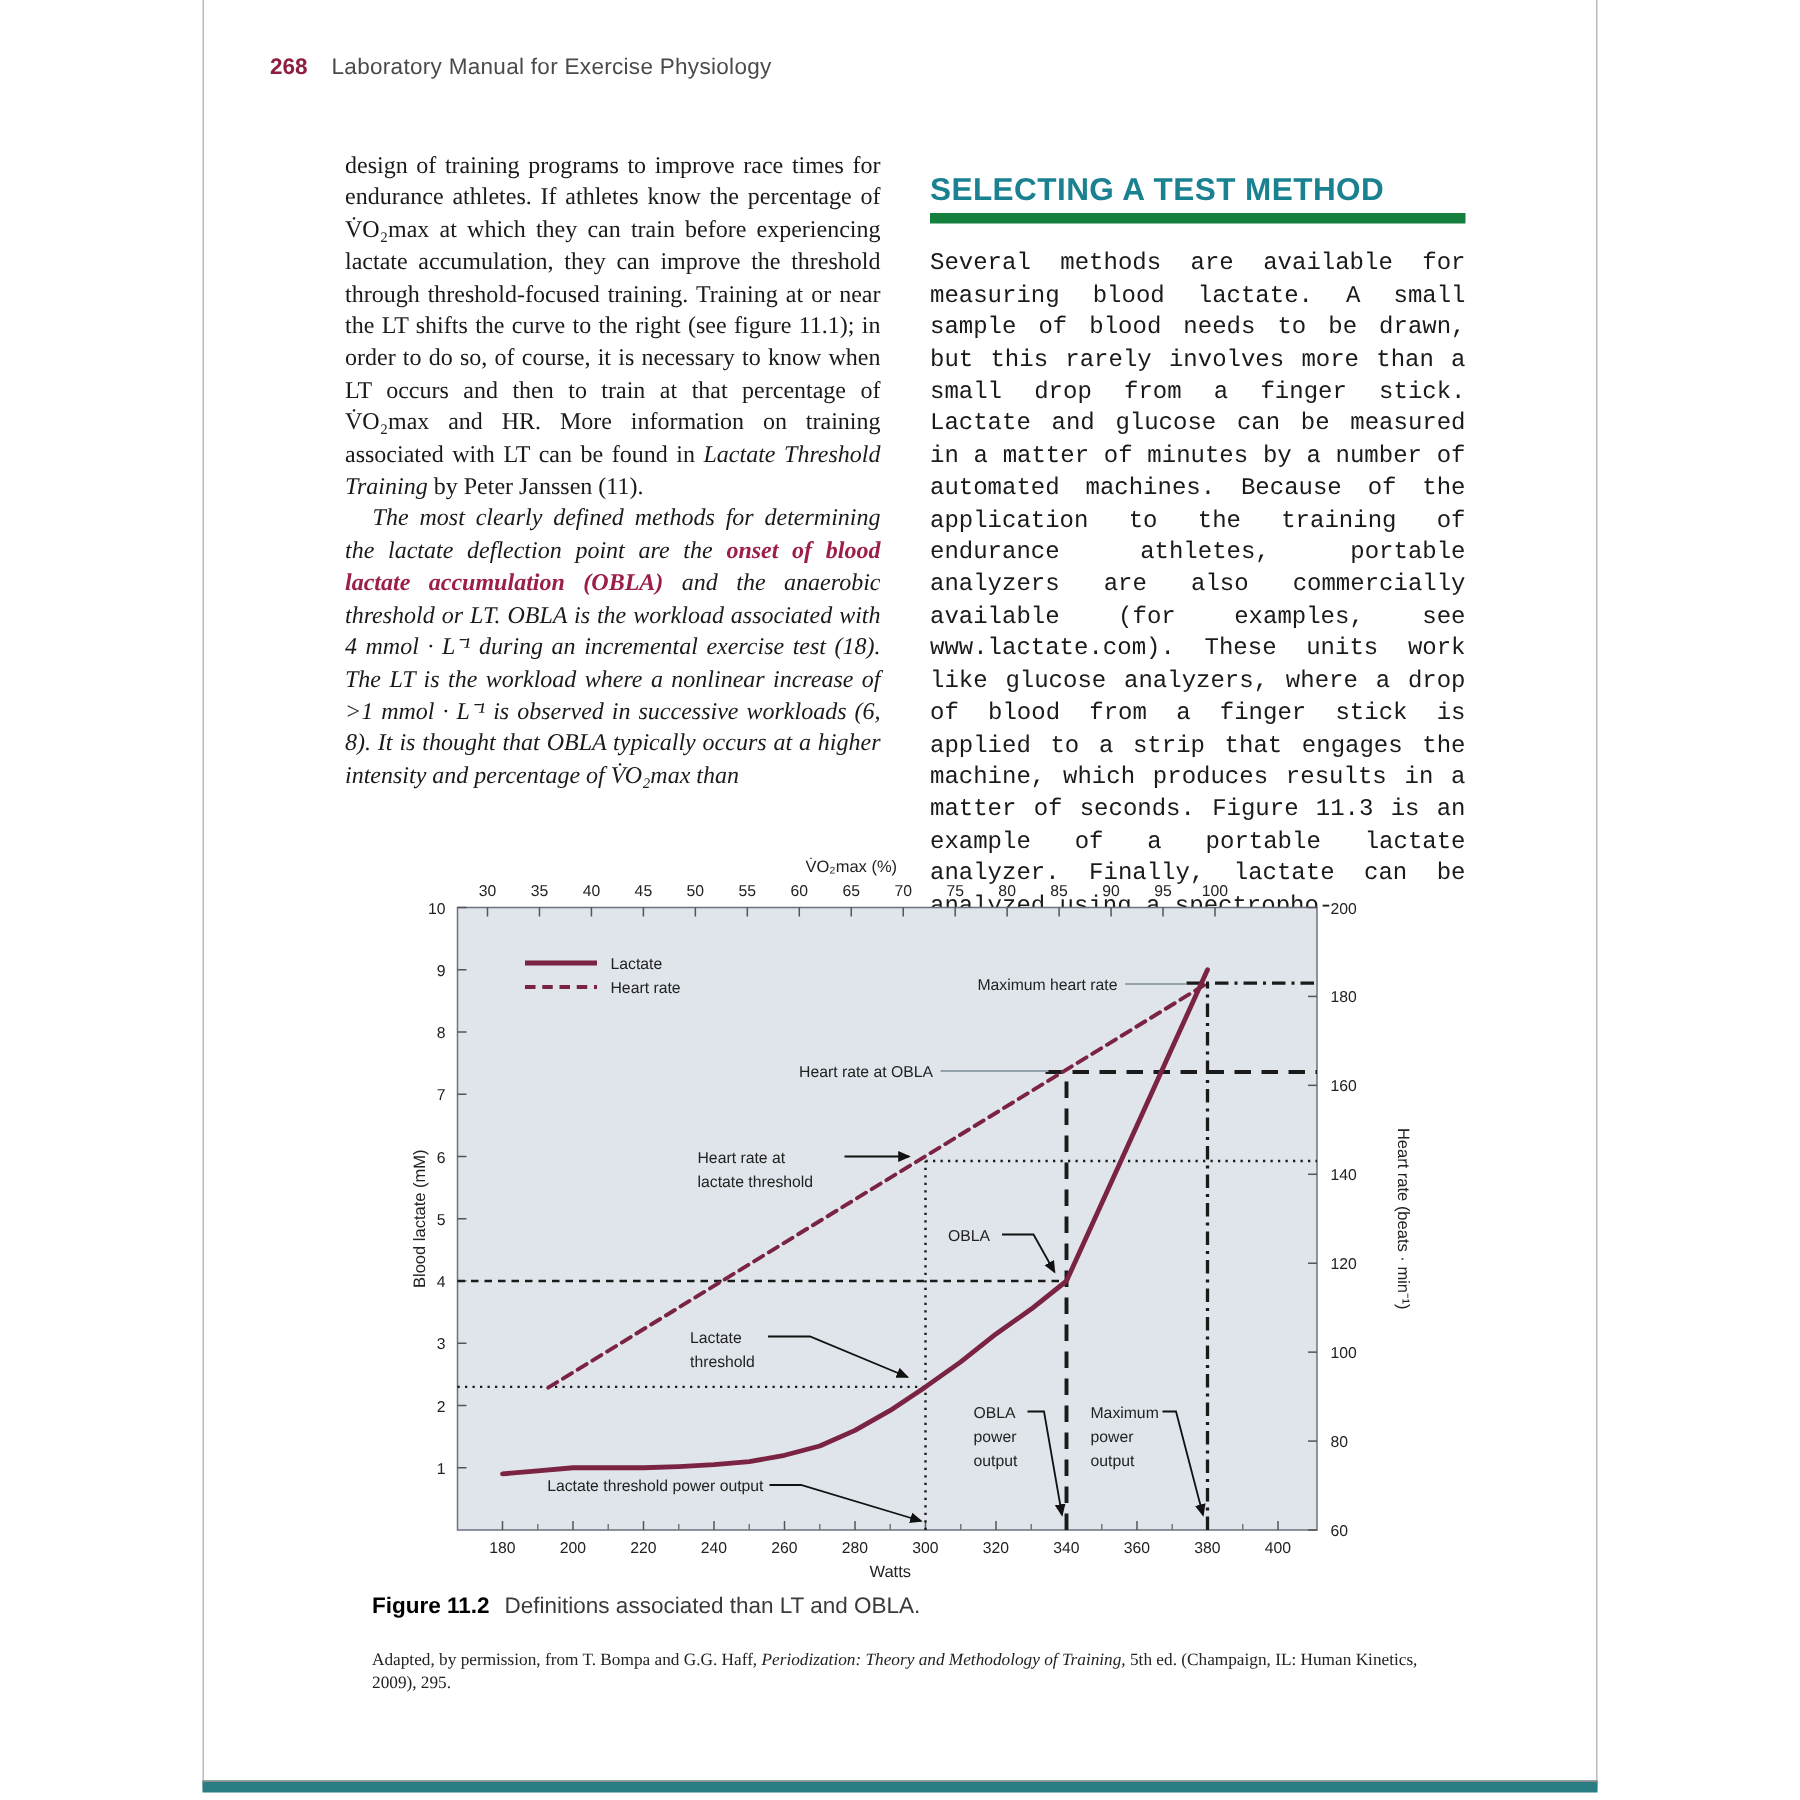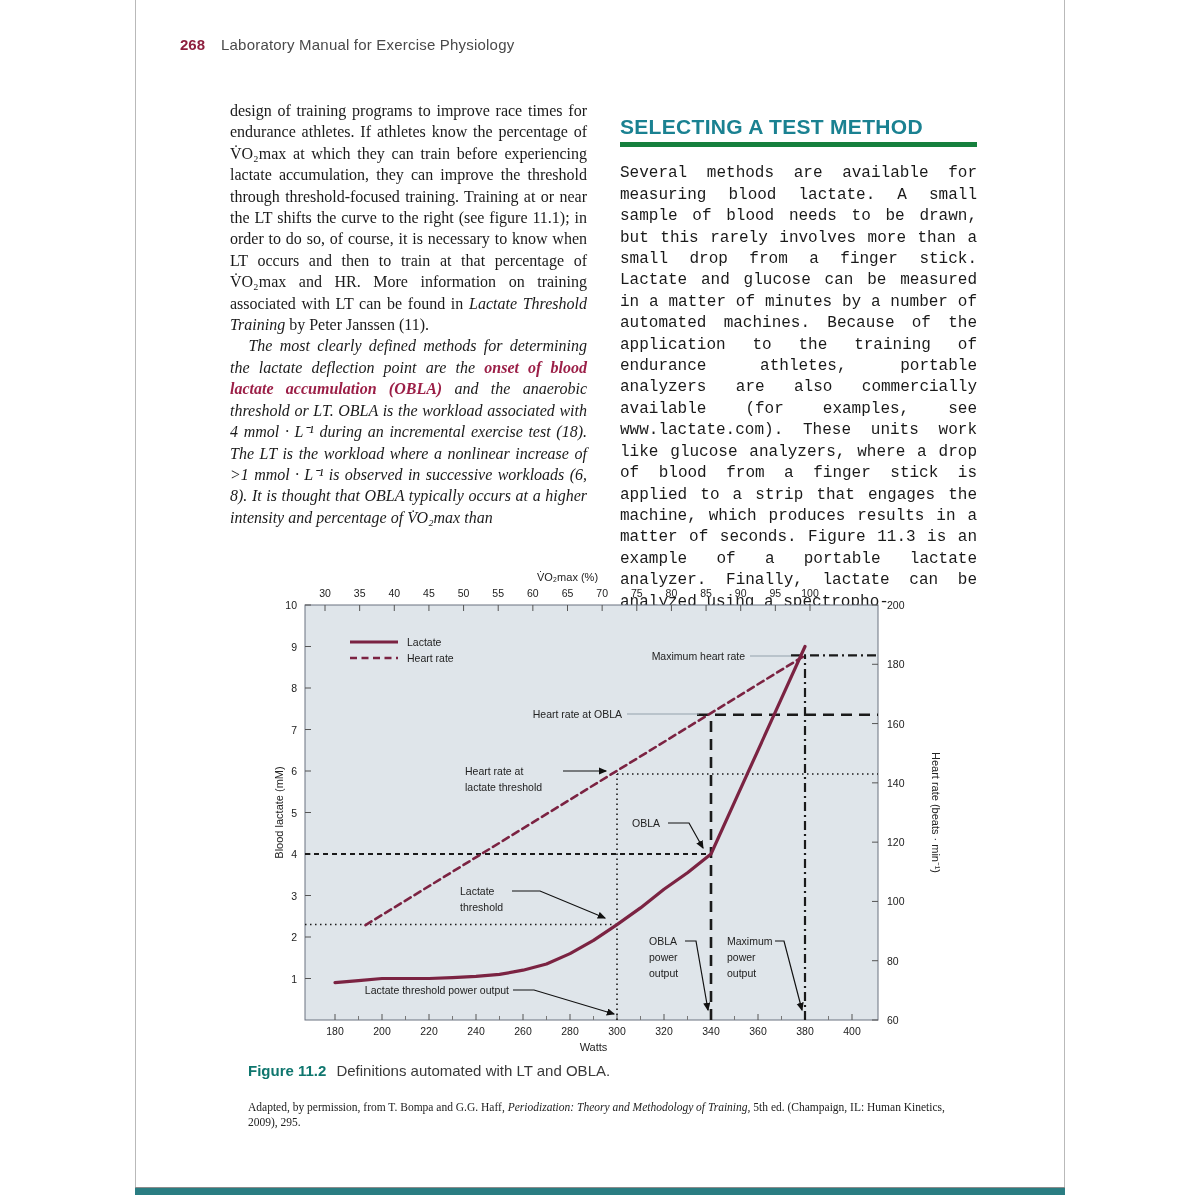--- a/index.html
+++ b/index.html
@@ -13,26 +13,26 @@
   #page-number{color:#8e1f3e;font-weight:bold;margin-right:16px;}
   #running-title{color:#4a4a4a;letter-spacing:.2px;}
   .col{position:absolute;top:100px;width:357px;font-size:16px;line-height:21.4px;text-align:justify;}
   #col-left{left:230px;}
   #col-right{left:620px;}
   .para{margin:0;}
   .para.indent{text-indent:1.15em;font-style:italic;}
   .bold-term{color:#9b1f47;font-weight:bold;}
   .ital{font-style:italic;}
   #section-heading{font-family:"Liberation Sans",sans-serif;font-weight:bold;font-size:21px;
-    color:#1a8191;letter-spacing:.3px;margin:16px 0 0 0;padding-bottom:5px;border-bottom:5px solid #15803d;}
+    color:#1a8191;letter-spacing:.3px;margin:16px 0 0 0;padding-bottom:5px;border-bottom:7px solid #15803d;}
   #col-right .after-heading{margin-top:16px;font-family:Liberation Mono, monospace;}
   #chart-wrap{position:absolute;left:272px;top:570px;width:690px;height:492px;}
   #figure-caption{position:absolute;left:248px;top:1062px;width:740px;
     font-family:"Liberation Sans",sans-serif;font-size:15px;color:#3a3a3a;}
-  #figure-caption .figlabel{font-weight:bold;color:#0f766e;margin-right:10px;margin-top:44px;}
+  #figure-caption .figlabel{font-weight:bold;color:#000000;margin-right:10px;margin-top:44px;}
   #figure-credit{position:absolute;left:248px;top:1090px;width:725px;font-size:11.5px;line-height:15px;color:#222;margin-top:10px;}
   svg text{font-family:"Liberation Sans",sans-serif;}
 </style>
 </head>
 <body>
 
 <div id="canvas">
   <div id="border-left" class="pageborder"></div>
   <div id="border-right" class="pageborder"></div>
   <div id="bottom-bar"></div>
@@ -209,19 +209,19 @@
           <text x="455" y="375" font-size="10.5" fill="#222" text-anchor="start">Maximum</text>
           <text x="455" y="391" font-size="10.5" fill="#222" text-anchor="start">power</text>
           <text x="455" y="407" font-size="10.5" fill="#222" text-anchor="start">output</text>
           <polyline points="503,371 512,371 530,440" fill="none" stroke="#111" stroke-width="1.2" marker-end="url(#arw)"></polyline>
           <text x="237" y="424" font-size="10.5" fill="#222" text-anchor="end">Lactate threshold power output</text>
           <polyline points="241,420 262,420 342,444" fill="none" stroke="#111" stroke-width="1.2" marker-end="url(#arw)"></polyline>
         </g>
       </svg></div>
 
   <div id="figure-caption">
-    <span class="figlabel">Figure 11.2</span><span>Definitions automated with LT and OBLA.</span>
+    <span class="figlabel">Figure 11.2</span><span>Definitions associated than LT and OBLA.</span>
   </div>
 
   <div id="figure-credit">
     <span>Adapted, by permission, from T. Bompa and G.G. Haff, </span><span class="ital">Periodization: Theory and Methodology of Training,</span><span> 5th ed. (Champaign, IL: Human Kinetics, 2009), 295.</span>
   </div>
 </div>
 
 </body></html>

